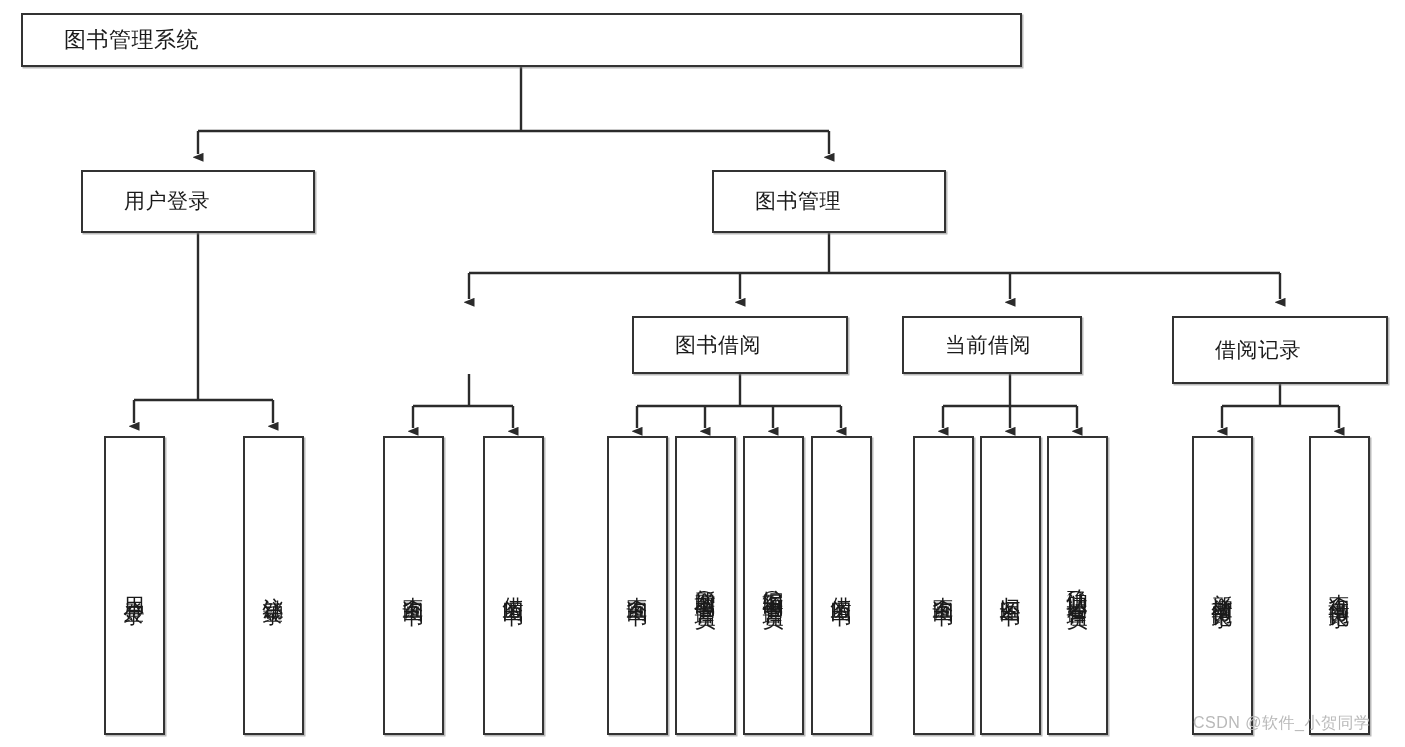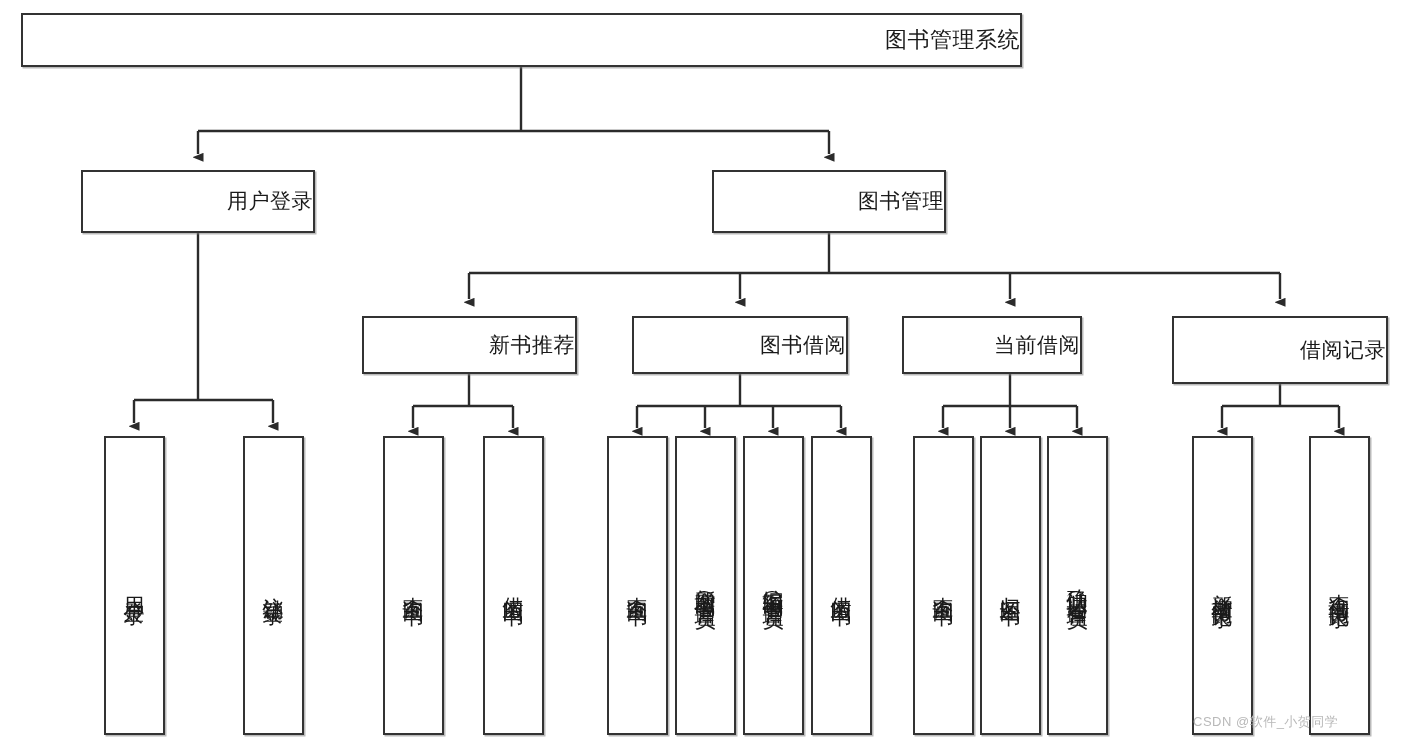--- a/index.html
+++ b/index.html
@@ -26,21 +26,21 @@
     pointer-events: none;
   }
   .node {
     position: absolute;
     box-sizing: border-box;
     background: #ffffff;
     border: 2px solid #333333;
     box-shadow: 1.5px 1.5px 0 0 rgba(130,130,130,0.55);
     display: flex;
     align-items: center;
-    justify-content: flex-end;
+    justify-content: flex-start;
     z-index: 2;
     padding-left: 41px;
   }
   .node .label {
     color: #1a1a1a;
     line-height: 1.18;
     text-align: center;
     white-space: pre-line;
   }
   
@@ -60,21 +60,21 @@
   .node.vert .label {
     writing-mode: vertical-rl;
     text-orientation: upright;
     font-size: 21px;
     letter-spacing: 3px;
     line-height: 1;
   }
   .watermark {
     position: absolute;
     color: #b9b9b9;
-    font-size: 13px;
+    font-size: 16px;
     white-space: nowrap;
     z-index: 3;
     letter-spacing: 0.5px;
   }
 </style>
 </head>
 <body>
 
 <div id="canvas">
 
@@ -132,23 +132,20 @@
     <span class="label">图书管理系统</span>
   </div>
 
   <div class="node horiz" style="left:81px; top:170px; width:234px; height:63px;">
     <span class="label">用户登录</span>
   </div>
   <div class="node horiz" style="left:712px; top:170px; width:234px; height:63px;">
     <span class="label">图书管理</span>
   </div>
 
-  <div class="node horiz" style="left:362px; top:316px; width:215px; height:58px;">
-    <span class="label">新书推荐</span>
-  </div>
   <div class="node horiz" style="left:632px; top:316px; width:216px; height:58px;">
     <span class="label">图书借阅</span>
   </div>
   <div class="node horiz" style="left:902px; top:316px; width:180px; height:58px;">
     <span class="label">当前借阅</span>
   </div>
   <div class="node horiz" style="left:1172px; top:316px; width:216px; height:68px;">
     <span class="label">借阅记录</span>
   </div>
 

